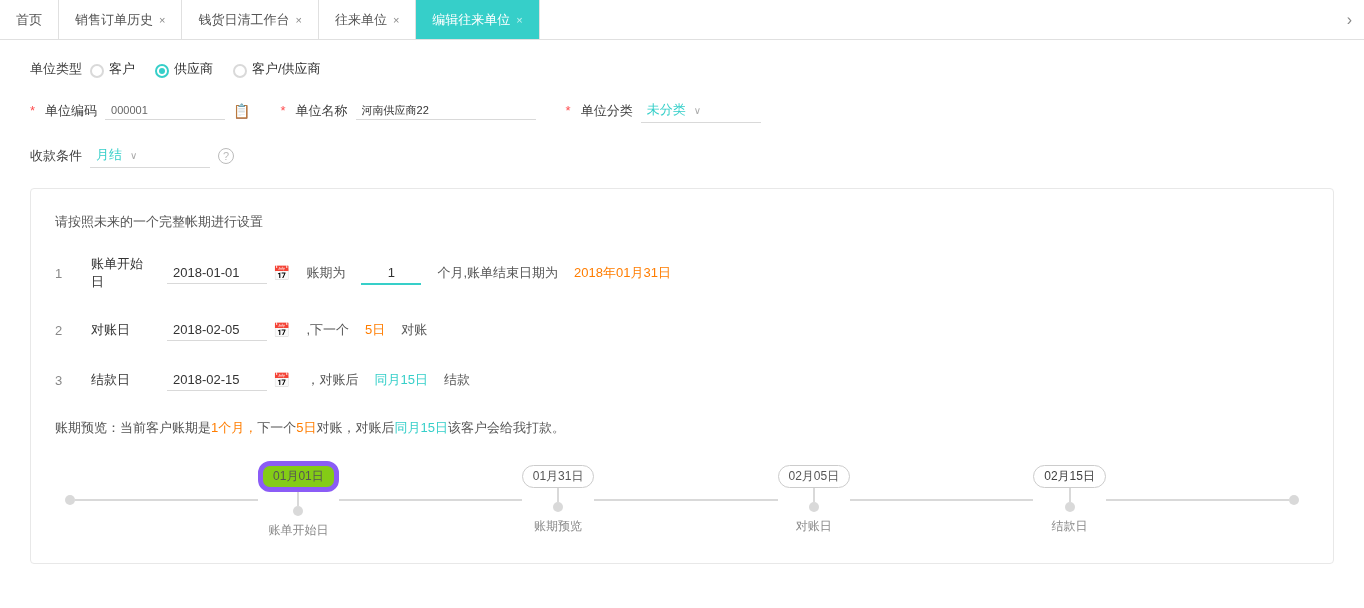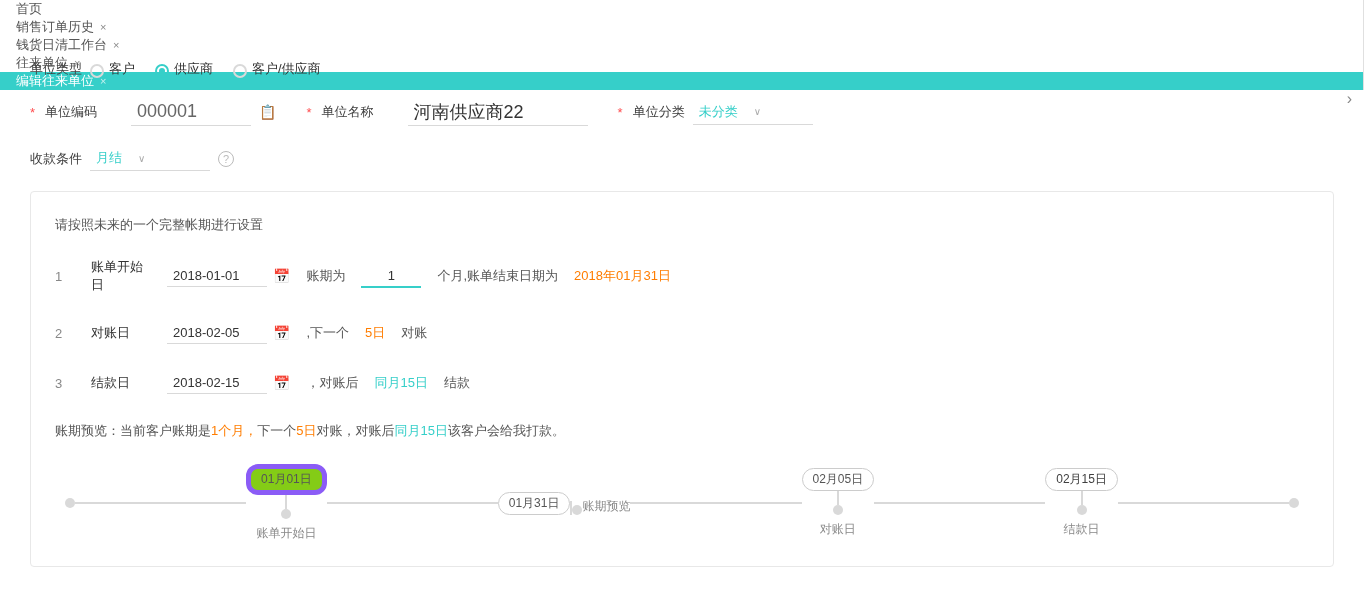--- a/index.html
+++ b/index.html
@@ -5,21 +5,20 @@
     * { box-sizing: border-box; margin: 0; padding: 0; }
     body { font-family: 'Microsoft YaHei', Arial, sans-serif; font-size: 13px; color: #333; background: #f5f5f5; }
 
     
     .tabs-bar {
       display: flex;
       align-items: stretch;
       background: #fff;
       border-bottom: 1px solid #e0e0e0;
       height: 40px;
-      flex-direction: column;
     }
     .tab {
       display: flex;
       align-items: center;
       padding: 0 16px;
       cursor: pointer;
       border-right: 1px solid #e0e0e0;
       color: #555;
       font-size: 13px;
       white-space: nowrap;
@@ -69,24 +68,23 @@
     }
     .required-star {
       color: #ff4d4f;
       margin-right: 2px;
     }
     .form-input {
       border: none;
       border-bottom: 1px solid #d9d9d9;
       outline: none;
       padding: 3px 6px;
-      font-size: 18px;
+      font-size: 11px;
       color: #333;
       background: transparent;
-      margin-left: 26px;
     }
     .input-unit-code {
       width: 120px;
       color: #666;
     }
     .input-unit-name {
       width: 180px;
     }
 
     
@@ -120,21 +118,21 @@
       border-radius: 50%;
       background: #36cfc9;
     }
 
     
     .dropdown-field {
       display: flex;
       align-items: center;
       border-bottom: 1px solid #d9d9d9;
       padding: 3px 6px;
-      gap: 16px;
+      gap: 8px;
       min-width: 120px;
       cursor: pointer;
     }
     .dropdown-value {
       color: #36cfc9;
       font-size: 13px;
     }
     .dropdown-arrow {
       color: #aaa;
       font-size: 10px;
@@ -367,21 +365,21 @@
       <div style="flex:1;height:2px;background:#d9d9d9;"></div>
 
       <div style="display:flex;flex-direction:column;align-items:center;">
         <div style="border:5px solid #8b5cf6;border-radius:12px;padding:2px 10px;font-size:12px;color:#555;background:#84cc16;white-space:nowrap;">01月01日</div>
         <div style="width:2px;height:14px;background:#d9d9d9;"></div>
         <div style="width:10px;height:10px;border-radius:50%;background:#d9d9d9;"></div>
         <div style="font-size:12px;color:#888;text-align:center;margin-top:6px;">账单开始日</div>
       </div>
       <div style="flex:1;height:2px;background:#d9d9d9;"></div>
 
-      <div style="display:flex;align-items:flex-end;">
+      <div style="display:flex;flex-direction:column;align-items:center;">
         <div style="border:1px solid #ccc;border-radius:12px;padding:2px 10px;font-size:12px;color:#555;background:#fff;white-space:nowrap;">01月31日</div>
         <div style="width:2px;height:14px;background:#d9d9d9;"></div>
         <div style="width:10px;height:10px;border-radius:50%;background:#d9d9d9;"></div>
         <div style="font-size:12px;color:#888;text-align:center;margin-top:6px;">账期预览</div>
       </div>
       <div style="flex:1;height:2px;background:#d9d9d9;"></div>
 
       <div style="display:flex;flex-direction:column;align-items:center;">
         <div style="border:1px solid #ccc;border-radius:12px;padding:2px 10px;font-size:12px;color:#555;background:#fff;white-space:nowrap;">02月05日</div>
         <div style="width:2px;height:14px;background:#d9d9d9;"></div>

